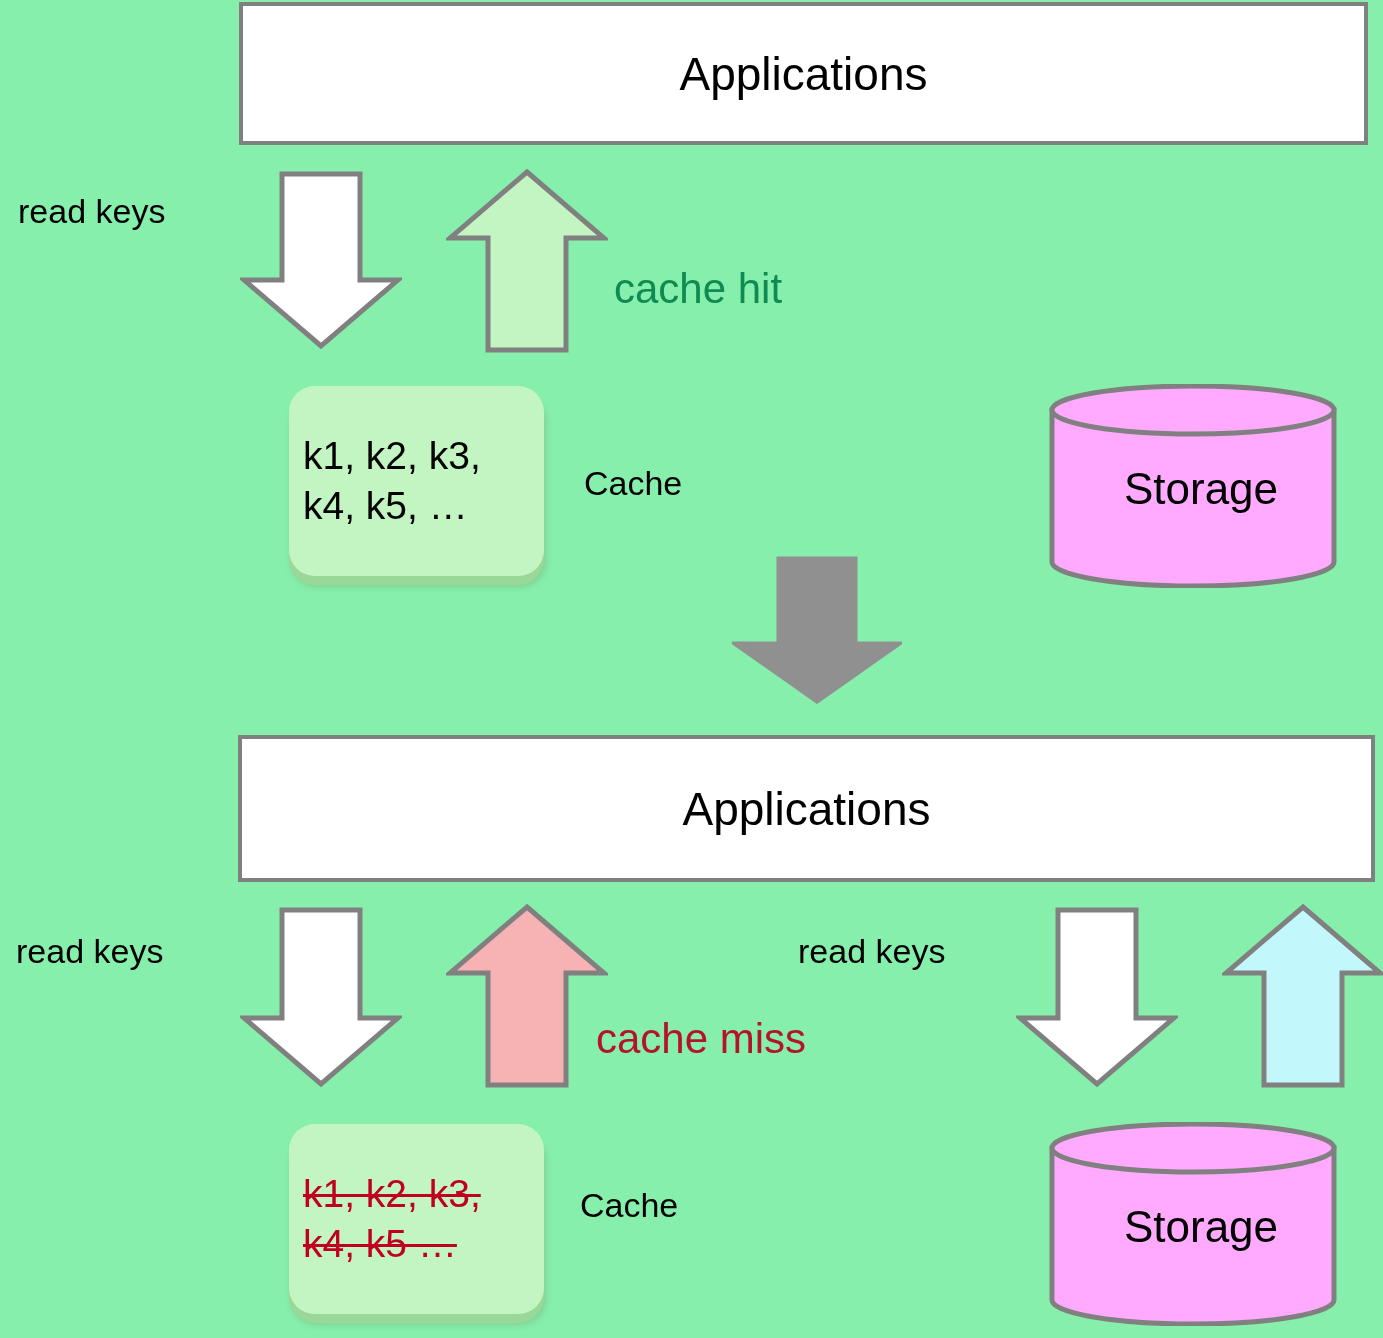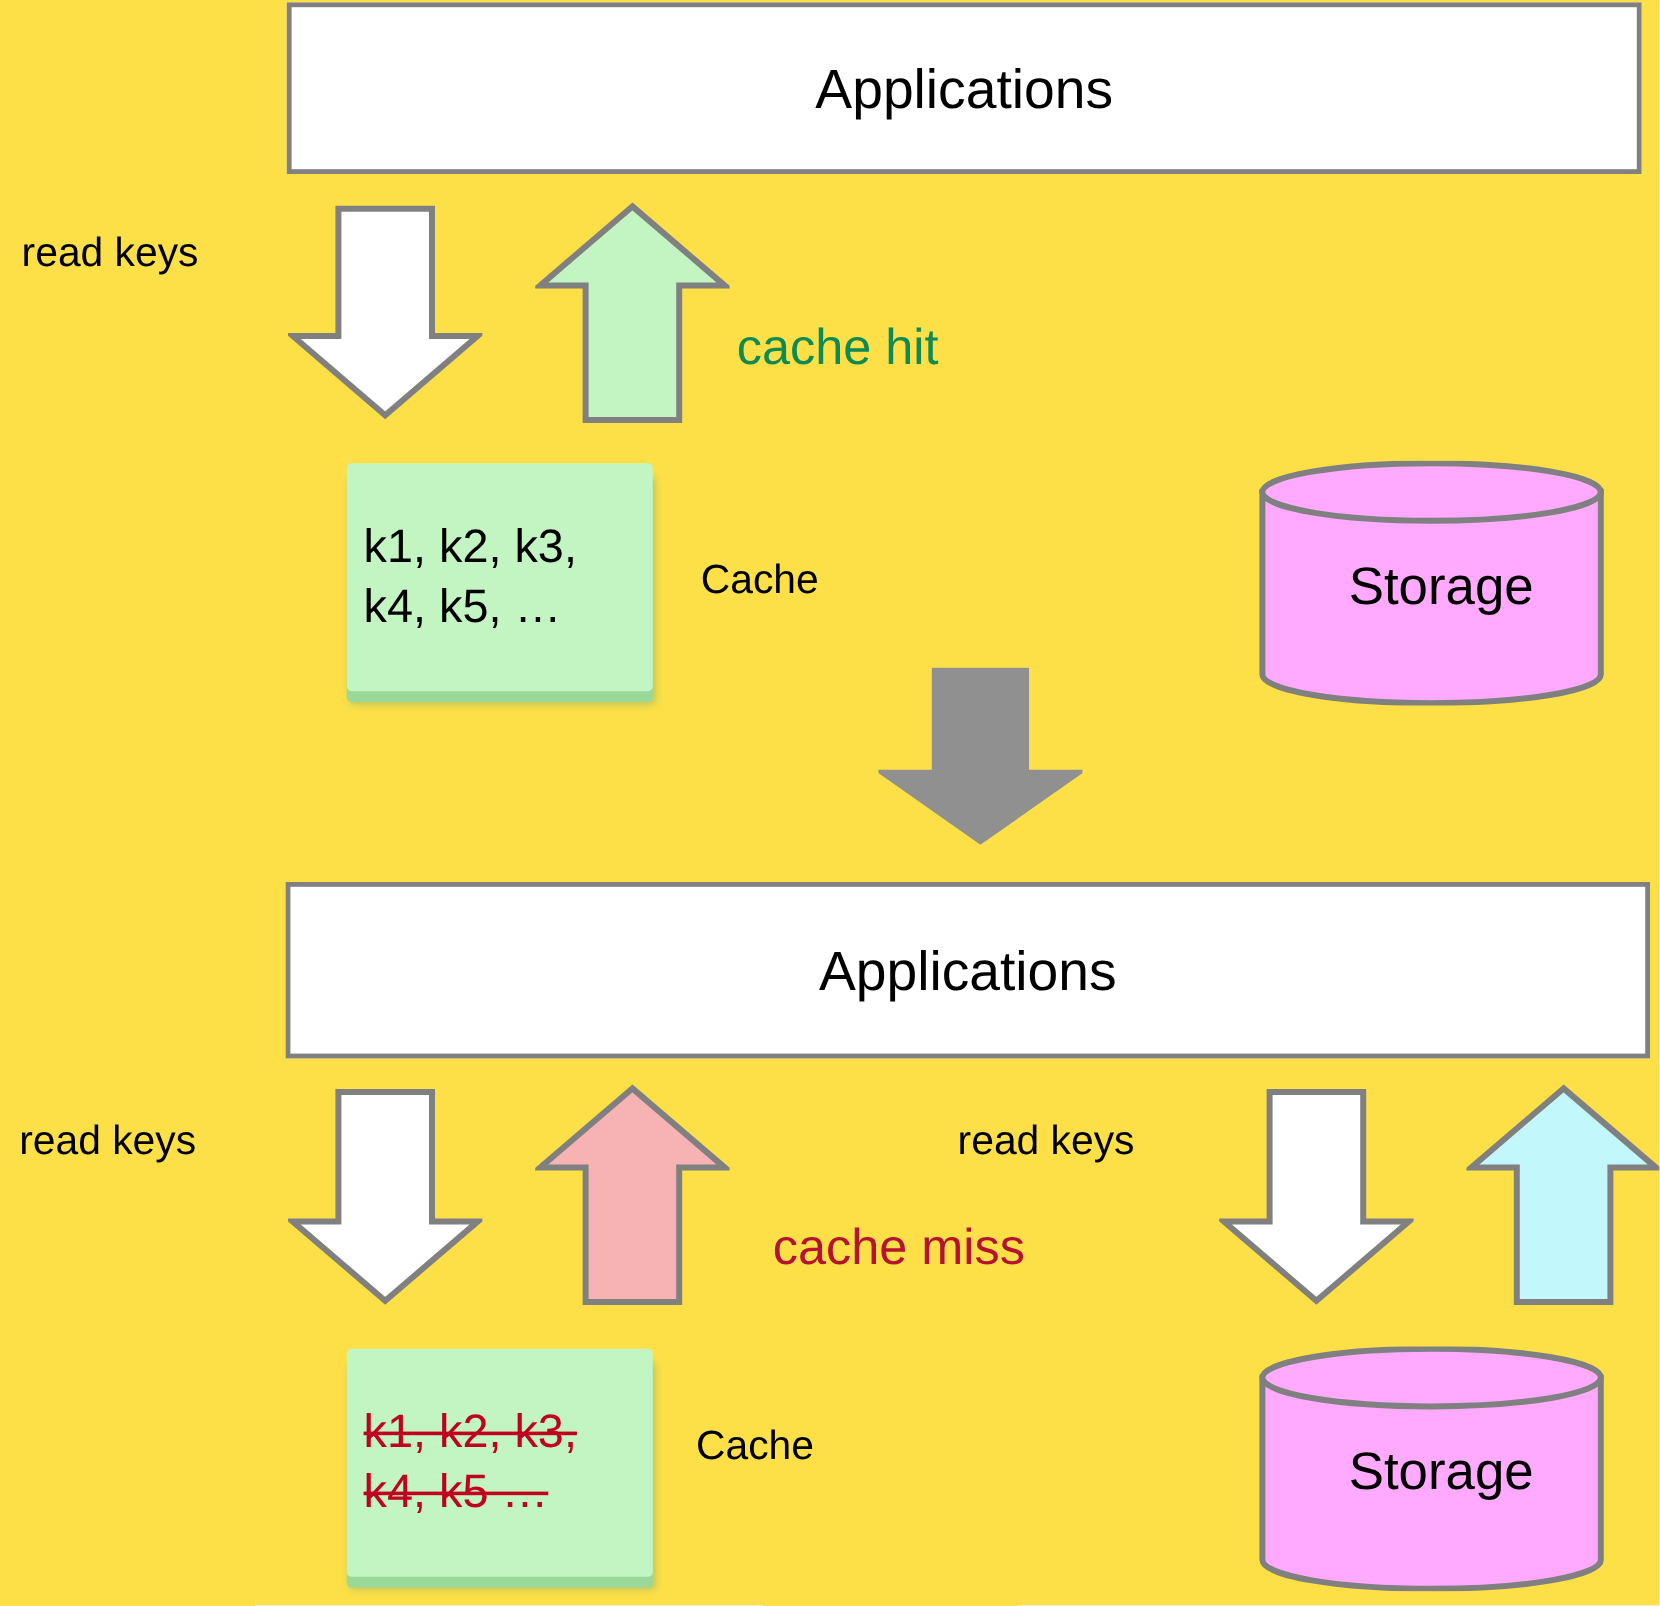--- a/index.html
+++ b/index.html
@@ -7,21 +7,21 @@
     padding: 0;
     background: #ffffff;
   }
   body {
     font-family: "Liberation Sans", sans-serif;
   }
   #canvas {
     position: relative;
     width: 1383px;
     height: 1338px;
-    background: #fde047;
+    background: #86efac;
     overflow: hidden;
   }
   .abs { position: absolute; }
 
   
   .app-box {
     border: 4px solid #808080;
     background: #ffffff;
     box-sizing: border-box;
     display: flex;
@@ -31,21 +31,21 @@
   .app-label {
     font-size: 46px;
     color: #000000;
     line-height: 1;
     white-space: nowrap;
   }
 
   
   .cache-box {
     background: #c2f5c2;
-    border-radius: 4px;
+    border-radius: 26px;
     box-sizing: border-box;
     box-shadow: 0 9px 0 0 #9ad89a, 2px 11px 6px 0 rgba(120,170,120,0.45);
     display: flex;
     align-items: center;
     justify-content: flex-start;
     padding-left: 14px;
   }
   .cache-keys {
     font-size: 39px;
     line-height: 1.28;
@@ -152,21 +152,21 @@
       <polygon points="42,4 120,4 120,112 158,112 81,178 4,112 42,112" fill="#ffffff" stroke="#808080" stroke-width="5" stroke-linejoin="miter"></polygon>
     </svg>
   </div>
 
   <div class="abs arrow" style="left:446px; top:903px;">
     <svg width="162" height="186" viewBox="0 0 162 186">
       <polygon points="81,4 158,70 120,70 120,182 42,182 42,70 4,70" fill="#f7b3b3" stroke="#808080" stroke-width="5" stroke-linejoin="miter"></polygon>
     </svg>
   </div>
 
-  <div class="abs miss-label" style="left:644px; top:1018px;">cache miss</div>
+  <div class="abs miss-label" style="left:596px; top:1018px;">cache miss</div>
 
   <div class="abs plain-label" style="left:798px; top:934px;">read keys</div>
 
   <div class="abs arrow" style="left:1016px; top:906px;">
     <svg width="162" height="182" viewBox="0 0 162 182">
       <polygon points="42,4 120,4 120,112 158,112 81,178 4,112 42,112" fill="#ffffff" stroke="#808080" stroke-width="5" stroke-linejoin="miter"></polygon>
     </svg>
   </div>
 
   <div class="abs arrow" style="left:1222px; top:903px;">

